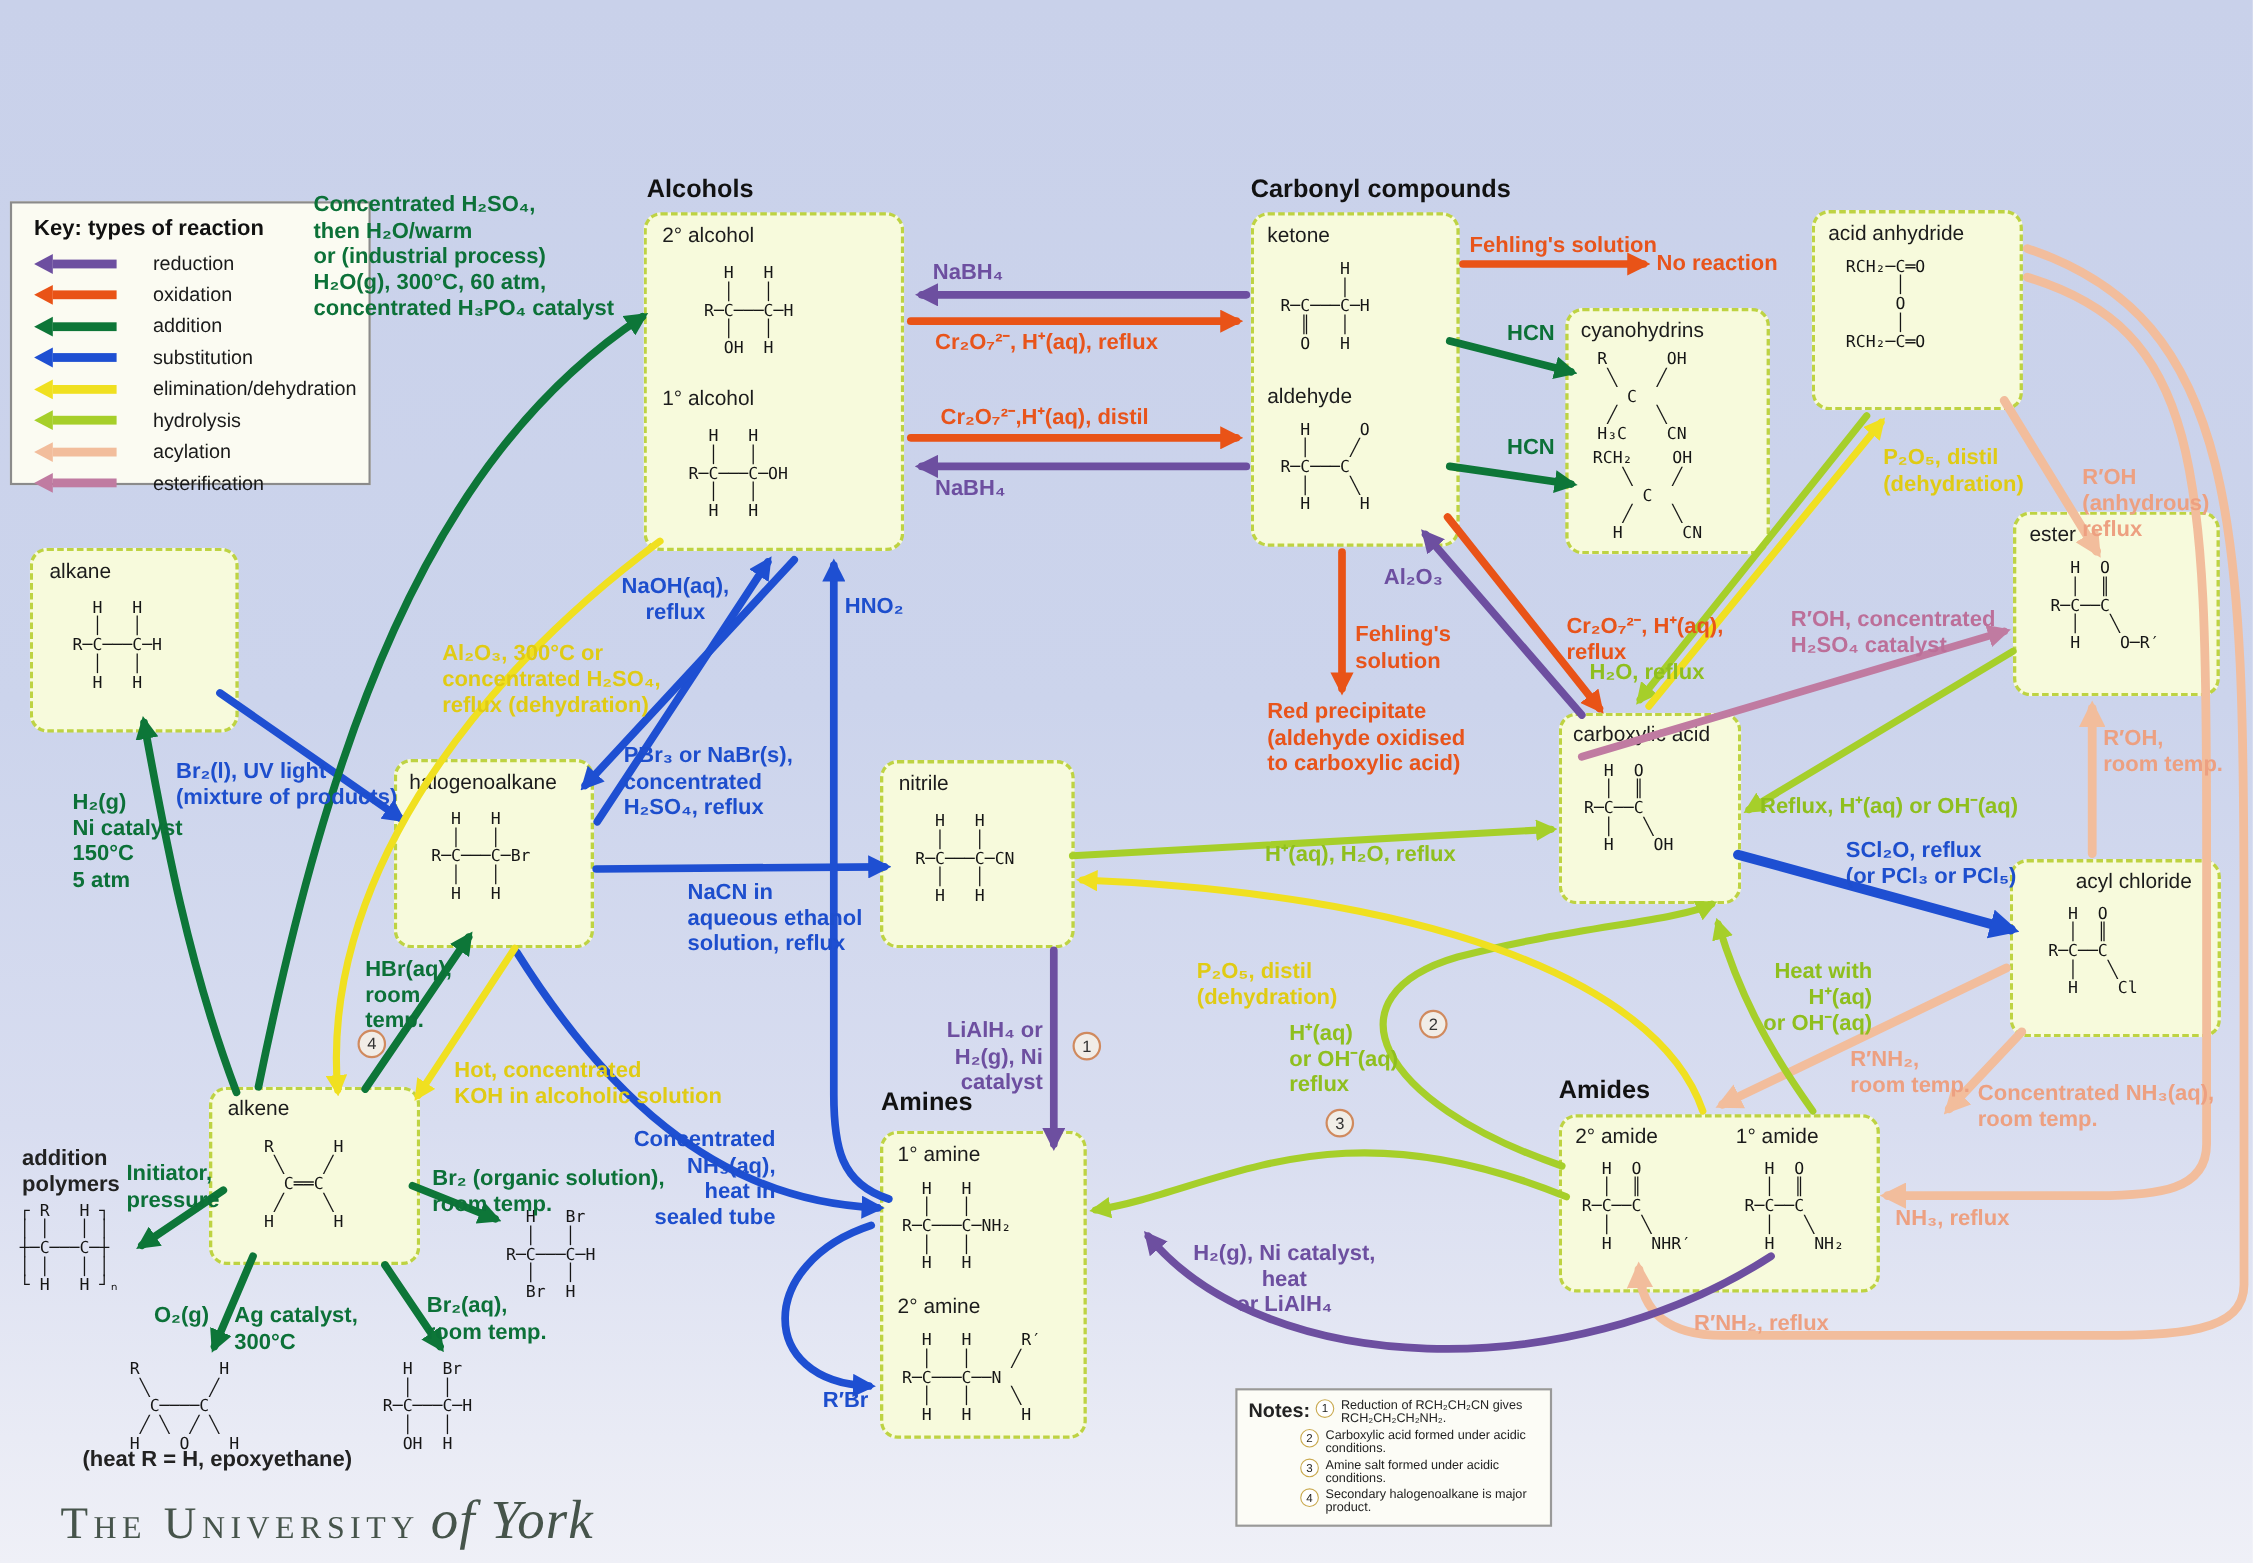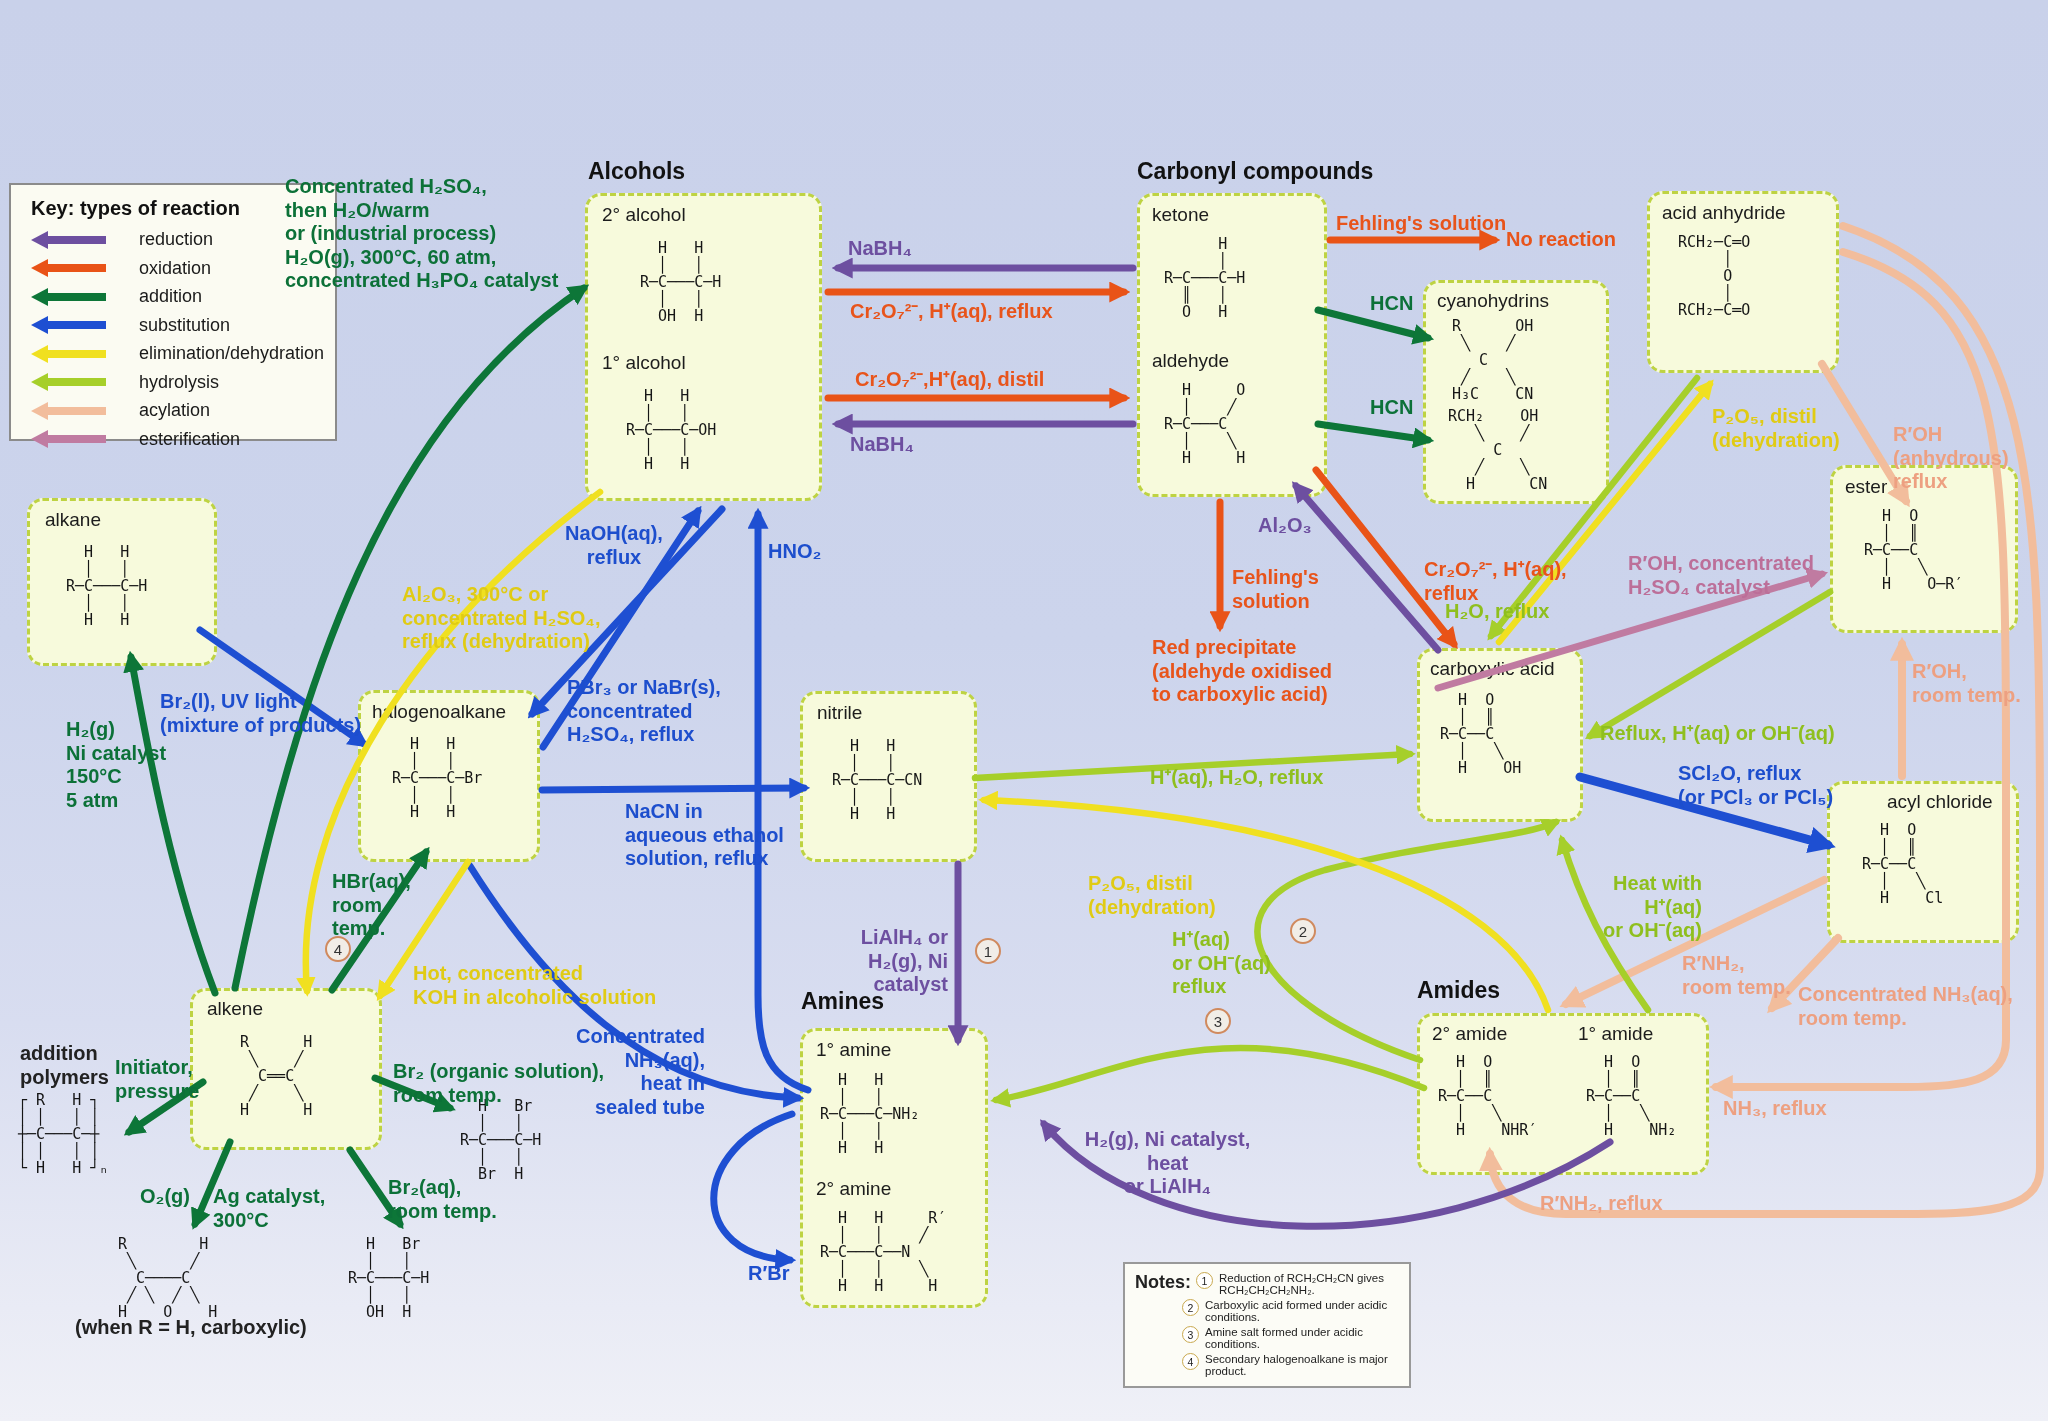--- a/index.html
+++ b/index.html
@@ -253,21 +253,21 @@
   <div class="struct" style="left:18px;top:1092px;">┌ R   H ┐
 │ │   │ │
 ┼─C───C─┼
 │ │   │ │
 └ H   H ┘ₙ</div>
   <div class="struct" style="left:118px;top:1236px;">R        H
  ╲      ╱
   C────C
  ╱ ╲  ╱ ╲
 H    O    H</div>
-  <div class="lbl c-black" style="left:75px;top:1316px;font-weight:600;">(when R = H, carboxylic)</div>
+  <div class="lbl c-black" style="left:75px;top:1316px;font-weight:600;">(heat R = H, epoxyethane)</div>
   <div class="struct" style="left:460px;top:1098px;">  H   Br
   │   │
 R─C───C─H
   │   │
   Br  H</div>
   <div class="struct" style="left:348px;top:1236px;">  H   Br
   │   │
 R─C───C─H
   │   │
   OH  H</div>
@@ -454,14 +454,18 @@
     <div class="nrow nind">
       <span class="ncirc">3</span>
       <span>Amine salt formed under acidic conditions.</span>
     </div>
     <div class="nrow nind">
       <span class="ncirc">4</span>
       <span>Secondary halogenoalkane is major product.</span>
     </div>
   </div>
 
+  <div class="uni">
+    <span class="uni-the">The University</span>
+    <span class="uni-of">of York</span>
+  </div>
 
 </div>
 
 </body></html>

